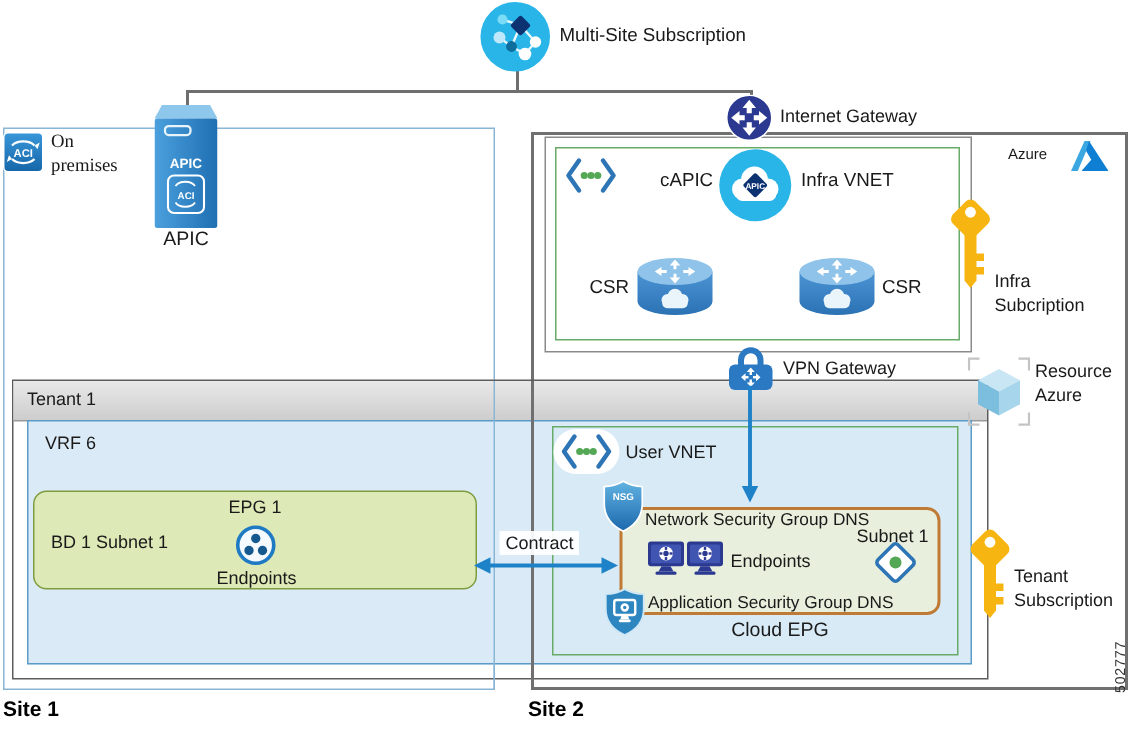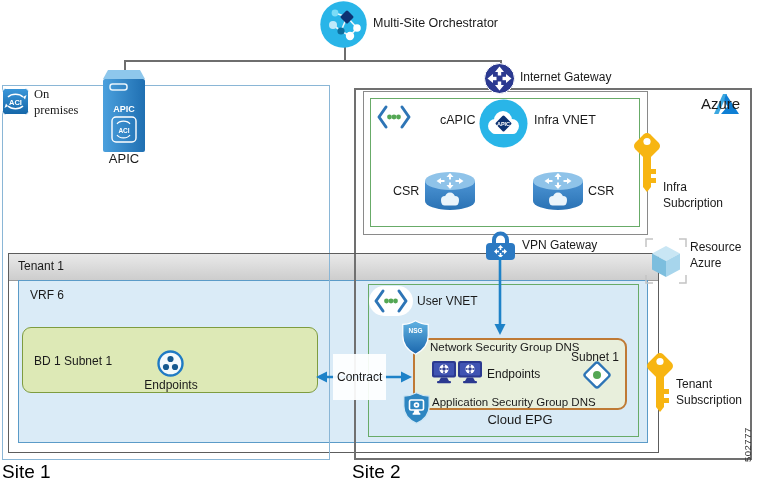--- a/index.html
+++ b/index.html
@@ -3,38 +3,38 @@
 <meta charset="utf-8">
 <style>
   html,body{margin:0;padding:0;background:#ffffff;}
   #canvas{
     position:relative;width:761px;height:487px;background:#ffffff;
     font-family:"Liberation Sans",sans-serif;color:#1a1a1a;overflow:hidden;
   }
   .lbl{position:absolute;font-size:12px;line-height:14px;color:#1a1a1a;white-space:nowrap;z-index:9;}
   .lbl-md{font-size:12.5px;}
   .lbl-wrap{white-space:normal;line-height:15.5px;}
-  .site-label{font-size:19px;font-weight:normal;color:#000;}
+  .site-label{font-size:14px;font-weight:bold;color:#000;}
   .line{position:absolute;background:#6e6e6e;z-index:0;}
   .box{position:absolute;box-sizing:border-box;background:transparent;}
   .site1-box{border:1.5px solid #8ab6d6;background:#ffffff;z-index:1;}
   .azure-box{border:2px solid #707070;background:#ffffff;z-index:1;}
   .infra-outer{border:1.5px solid #8a8a8a;background:#ffffff;z-index:2;}
   .green-box{border:1.5px solid #68ab68;z-index:2;background:#ffffff;}
   .tenant-box{border:1.5px solid #5d5d5d;z-index:3;}
   .tenant-header{position:absolute;left:0;top:0;right:0;height:26px;
     background:linear-gradient(#e9e9e9,#cdcdcd);border-bottom:1px solid #9a9a9a;}
   .vrf-box{border:1.5px solid #5b9bc8;background:#daebf7;z-index:4;}
   .uservnet-box{border:1.5px solid #68ab68;background:#d8eaf6;z-index:5;}
   .epg-box{border:1.5px solid #7e9c40;background:#dde9b6;border-radius:9px;z-index:6;}
   .cloudepg-box{border:2px solid #bf7a35;background:#e8efdc;border-radius:9px;z-index:6;}
   .overlay-seg{position:absolute;z-index:6;}
   .icon{position:absolute;z-index:8;line-height:0;}
   .arrow{position:absolute;z-index:8;line-height:0;}
-  .contract-lbl{background:rgba(255,255,255,0.92);padding:16px 4px;z-index:9;}
+  .contract-lbl{background:rgba(255,255,255,0.92);padding:1px 4px;z-index:9;}
   .fig-num{position:absolute;writing-mode:vertical-rl;transform:rotate(180deg);
     font-size:9.5px;letter-spacing:0.5px;color:#333;z-index:9;}
   .vnet-bg{position:absolute;width:44px;height:30px;background:#ffffff;border-radius:15px;z-index:7;}
   .center{text-align:center;}
 </style>
 </head>
 <body>
 
 <div id="canvas">
 
@@ -70,40 +70,40 @@
         <path d="M27,16 L37,27"></path>
       </g>
       <rect x="22" y="11" width="10" height="10" rx="1.5" fill="#0d3272" transform="rotate(45 27 16)"></rect>
       <circle cx="13" cy="24" r="4" fill="#bfe9fa"></circle>
       <circle cx="21" cy="30" r="3.6" fill="#0d6e9e"></circle>
       <circle cx="30" cy="35" r="4.2" fill="#ffffff"></circle>
       <circle cx="37" cy="27" r="3.8" fill="#ffffff"></circle>
       <circle cx="15" cy="12" r="3.4" fill="#7adcf7"></circle>
     </svg>
   </div>
-  <div class="lbl lbl-md" style="left:373px;top:16px;">Multi-Site Orchestrator</div>
+  <div class="lbl lbl-md" style="left:373px;top:16px;">Multi-Site Subscription</div>
 
   <div class="icon" style="left:484px;top:63px;">
     <svg width="31" height="31" viewBox="0 0 31 31">
       <circle cx="15.5" cy="15.5" r="15" fill="#2b3990" stroke="#ffffff" stroke-width="1"></circle>
       <g fill="#ffffff">
         <polygon points="15.5,3.5 20,9 11,9"></polygon>
           <rect x="13.8" y="8" width="3.4" height="4.5"></rect>
         <polygon points="15.5,27.5 11,22 20,22"></polygon>
           <rect x="13.8" y="18.5" width="3.4" height="4.5"></rect>
         <polygon points="3.5,15.5 9,11 9,20"></polygon>
           <rect x="8" y="13.8" width="4.5" height="3.4"></rect>
         <polygon points="27.5,15.5 22,11 22,20"></polygon>
           <rect x="18.5" y="13.8" width="4.5" height="3.4"></rect>
       </g>
     </svg>
   </div>
   <div class="lbl" style="left:520px;top:70px;">Internet Gateway</div>
 
-  <div class="lbl" style="left:672px;top:97px;font-size:15px;margin-left:29px;">Azure</div>
+  <div class="lbl" style="left:672px;top:97px;font-size:10px;">Azure</div>
   <div class="icon" style="left:713px;top:92px;">
     <svg width="27" height="24" viewBox="0 0 27 24">
       <polygon points="10,2 14,2 5.5,22 1,22" fill="#3ba7e0"></polygon>
       <polygon points="13,2 26,22 8,22 14.5,14.5 11,8.5" fill="#0f7fd4"></polygon>
     </svg>
   </div>
 
   <div class="icon" style="left:2px;top:88px;">
     <svg width="27" height="27" viewBox="0 0 27 27">
       <defs>
@@ -278,20 +278,21 @@
       <path d="M10,3 L3,13 L10,23" stroke="#2e75b6" stroke-width="3" fill="none" stroke-linecap="round" stroke-linejoin="round"></path>
       <path d="M26,3 L33,13 L26,23" stroke="#2e75b6" stroke-width="3" fill="none" stroke-linecap="round" stroke-linejoin="round"></path>
       <circle cx="13.5" cy="13" r="2.4" fill="#54a754"></circle>
         <circle cx="18" cy="13" r="2.4" fill="#54a754"></circle>
         <circle cx="22.5" cy="13" r="2.4" fill="#54a754"></circle>
     </svg>
   </div>
   <div class="lbl" style="left:417px;top:294px;">User VNET</div>
 
   <div class="box epg-box" style="left:22px;top:327px;width:296px;height:66px;"></div>
+  <div class="lbl center" style="left:22px;top:331px;width:296px;">EPG 1</div>
   <div class="lbl" style="left:34px;top:354px;">BD 1 Subnet 1</div>
   <div class="icon" style="left:157px;top:350px;">
     <svg width="27" height="27" viewBox="0 0 27 27">
       <circle cx="13.5" cy="13.5" r="12" fill="#f4fafd" stroke="#1f7ac4" stroke-width="2.4"></circle>
       <circle cx="13.5" cy="9" r="3.1" fill="#15598f"></circle>
       <circle cx="9" cy="17" r="3.1" fill="#15598f"></circle>
       <circle cx="18" cy="17" r="3.1" fill="#15598f"></circle>
     </svg>
   </div>
   <div class="lbl center" style="left:129px;top:378px;width:84px;">Endpoints</div>

